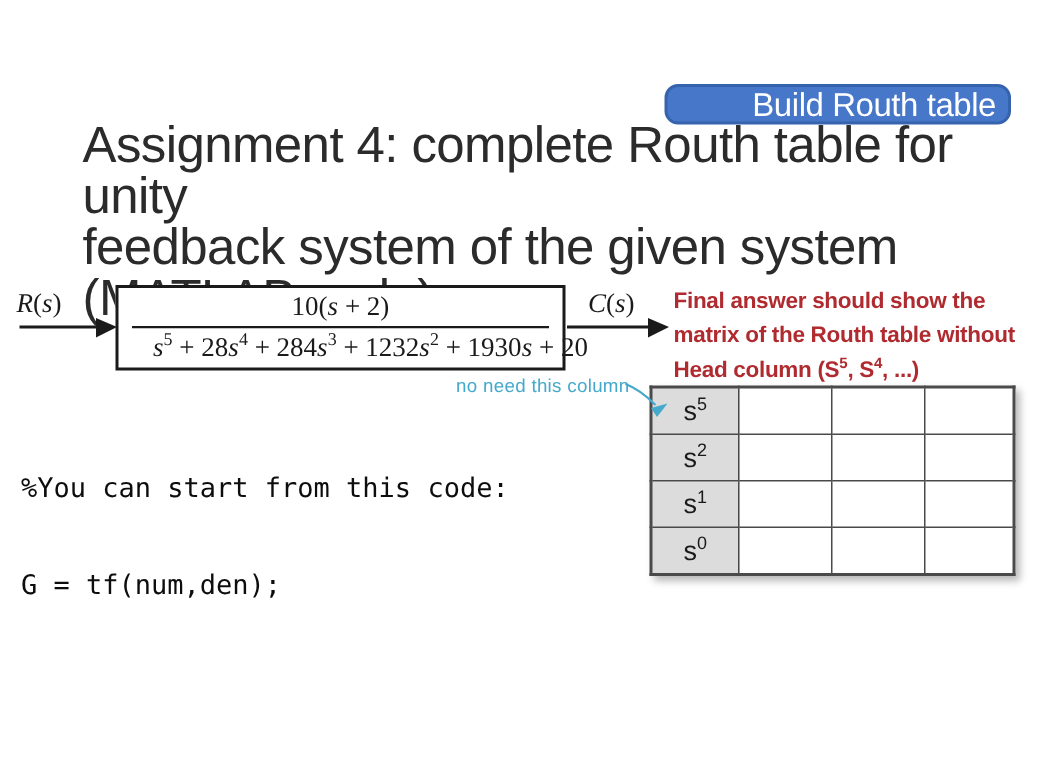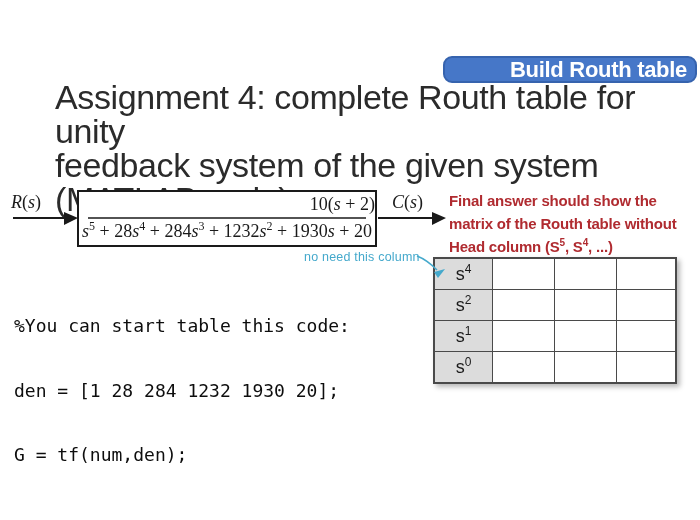--- a/index.html
+++ b/index.html
@@ -3,27 +3,27 @@
 <meta charset="utf-8">
 <style>
   html,body{margin:0;padding:0;background:#fff;}
   .slide{
     position:relative;width:700px;height:520px;overflow:hidden;
     background:var(--page-bg,#fff);
     font-family:"Liberation Sans",sans-serif;
   }
   
   .banner{
-    position:absolute;left:443px;top:56px;width:254px;height:27px;
+    position:absolute;left:443px;top:56px;width:231px;height:27px;
     box-sizing:border-box;
     background:var(--banner-fill,#4677C8);
     border:2px solid var(--banner-border,#3663AE);
     border-radius:9px;
     color:var(--banner-text,#fff);
-    font-size:22px;font-weight:bold;
+    font-size:22px;font-weight:normal;
     text-align:right;padding-right:8px;line-height:23px;
     letter-spacing:-0.3px;
   }
   
   .title{
     position:absolute;left:55px;top:80px;width:620px;
     color:var(--title-text,#2b2b2b);
     font-size:34px;line-height:34px;letter-spacing:-0.4px;
   }
   
@@ -38,22 +38,22 @@
   .tf-box{
     position:absolute;left:77px;top:190px;width:300px;height:57px;
     box-sizing:border-box;border:2px solid var(--diagram-ink,#1a1a1a);
     background:#fff;
   }
   .tf-num,.tf-den{
     position:absolute;left:79px;width:296px;text-align:center;
     font-family:"Liberation Serif",serif;font-size:18px;
     color:var(--diagram-ink,#1a1a1a);white-space:nowrap;
   }
-  .tf-num{top:194px;text-align:right;}
-  .tf-den{top:221px;}
+  .tf-num{top:194px;}
+  .tf-den{top:221px;padding-left:20px;}
   .tf-num i,.tf-den i{font-style:italic;}
   .tf-den sup,.tf-num sup{font-size:12px;line-height:0;vertical-align:super;}
   
   .red-note{
     position:absolute;left:449px;top:189px;width:258px;
     color:var(--red-note,#B02B30);
     font-size:15px;font-weight:bold;line-height:23px;
     letter-spacing:-0.2px;
   }
   .red-note sup{font-size:10px;line-height:0;}
@@ -119,32 +119,31 @@
 
   <div class="red-note">
     <div>Final answer should show the</div>
     <div>matrix of the Routh table without</div>
     <div>Head column (S<sup>5</sup>, S<sup>4</sup>, ...)</div>
   </div>
 
   <div class="annotation">no need this column</div>
 
   <div class="code">
-    <div>%You can start table this code:</div>
-    <div>den = [1 28 284 1232 1930 20];</div>
+    <div>%You can start from this code:</div>
     <div>G = tf(num,den);</div>
     
     
     
   </div>
 
   <table class="routh">
     <tbody>
       <tr>
-        <th>s<sup>4</sup></th>
+        <th>s<sup>5</sup></th>
         <td></td>
         <td></td>
         <td class="last"></td>
       </tr>
       <tr>
         <th>s<sup>2</sup></th>
         <td></td>
         <td></td>
         <td class="last"></td>
       </tr>

